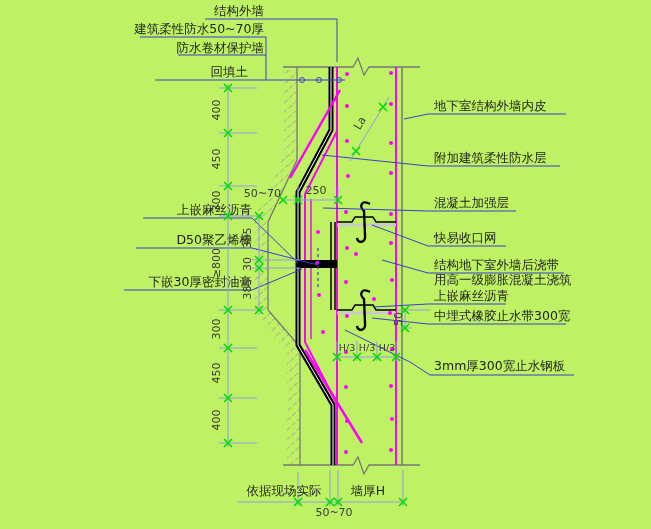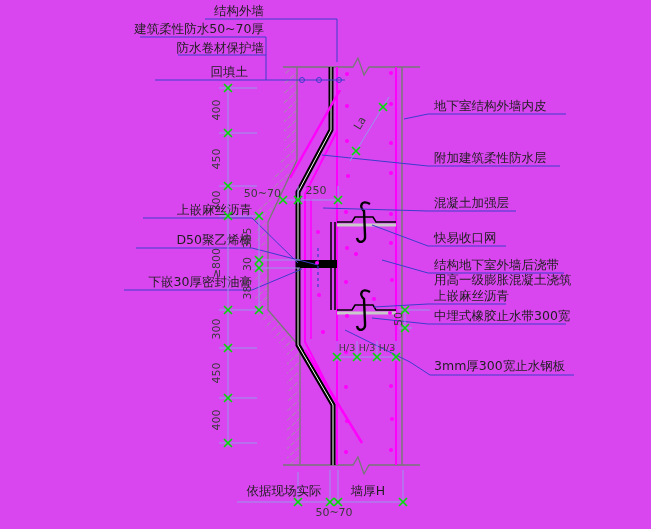--- a/index.html
+++ b/index.html
@@ -1,16 +1,16 @@
 <!DOCTYPE html>
 <html><head>
 <meta charset="utf-8">
 <style>
   html,body{margin:0;padding:0;background:#ffffff;}
-  .stage{width:651px;height:529px;position:relative;background:#d946ef;overflow:hidden;}
+  .stage{width:651px;height:529px;position:relative;background:#bef264;overflow:hidden;}
   svg{display:block;font-family:"DejaVu Sans","Liberation Sans",sans-serif;}
   text{font-family:"DejaVu Sans","Liberation Sans",sans-serif;}
   .cn{font-size:12.5px;fill:#1f1f1f;}
   .dim{font-size:11px;fill:#3a3a3a;}
   .dimsmall{font-size:9.5px;fill:#3a3a3a;}
   .lead{stroke:#3c3ccc;stroke-width:1;fill:none;}
   .dimln{stroke:#9797ea;stroke-width:1;fill:none;}
   .gray{stroke:#777;fill:none;}
   .mag{stroke:#ff00ff;fill:none;}
   .blk{stroke:#000;fill:none;}

